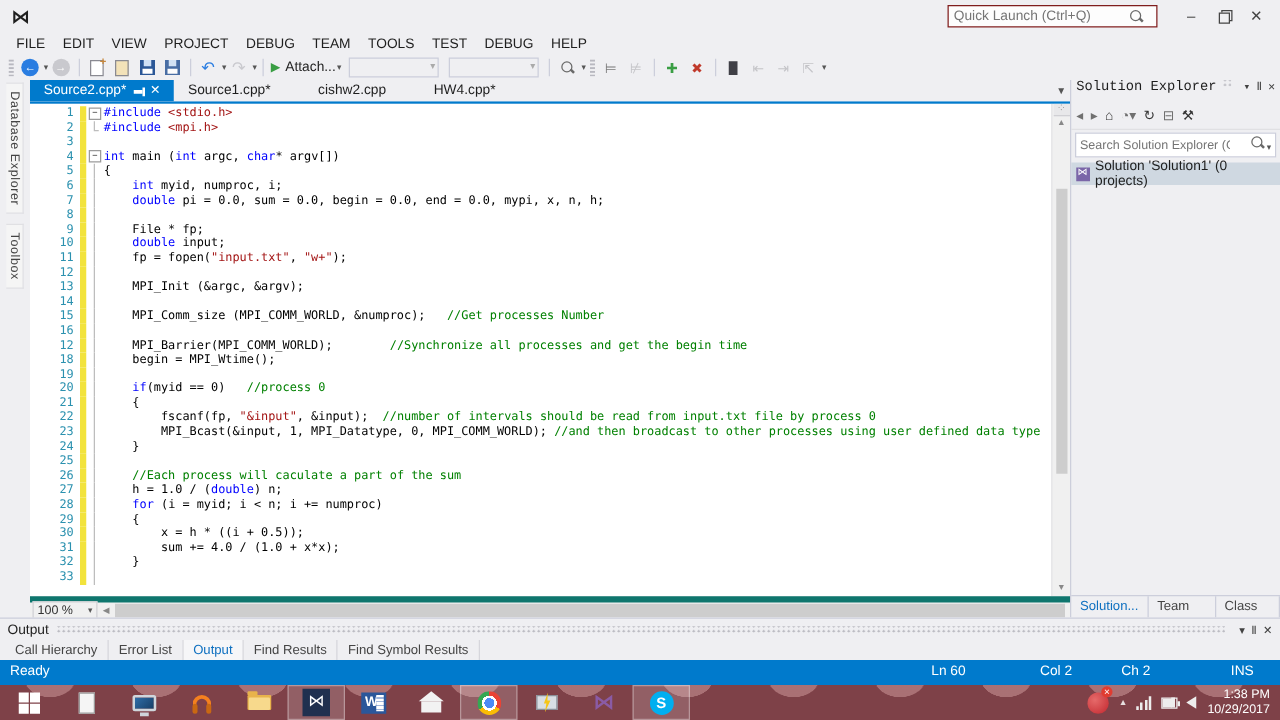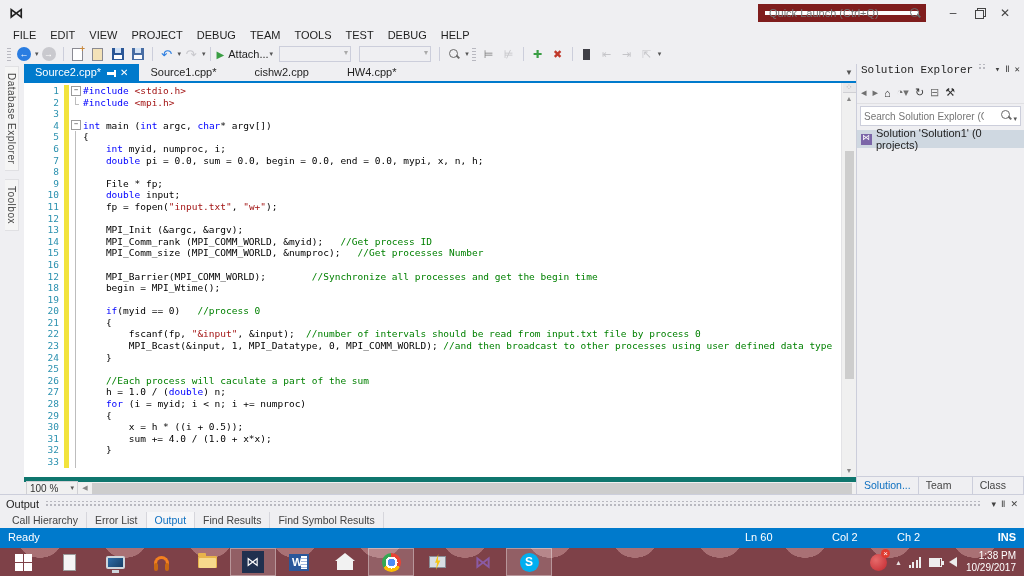--- a/index.html
+++ b/index.html
@@ -4,21 +4,21 @@
 <style>
   * { margin:0; padding:0; box-sizing:border-box; }
   html,body { width:1024px; height:576px; overflow:hidden; }
   body { font-family:"Liberation Sans", sans-serif; background:#EFEFF2; position:relative; color:#1E1E1E; }
 
   
   #titlebar { position:absolute; left:0; top:0; width:1024px; height:26px; background:#EFEFF2; display:flex; align-items:center; }
   .vs-logo { font-family:"DejaVu Sans", sans-serif; font-weight:bold; font-size:15px; color:#1f1f1f; margin:0 8px 0 9px; }
   .win-title { font-size:12px; color:#545454; }
   .titlebar-right { position:absolute; right:6px; top:3px; display:flex; align-items:center; }
-  .quick-launch { width:168px; height:18px; background:#FDFDFD; border:7px solid #7f1d1d; display:flex; align-items:center; padding:0 4px; }
+  .quick-launch { width:168px; height:18px; background:#FDFDFD; border:1px solid #7f1d1d; display:flex; align-items:center; padding:0 4px; }
   .quick-launch input { border:none; outline:none; width:140px; font-size:11px; color:#777; background:transparent; font-family:"Liberation Sans",sans-serif; }
   .lens { position:relative; width:12px; height:12px; display:inline-block; }
   .lens::before { content:""; position:absolute; left:1px; top:1px; width:7px; height:7px; border:1.5px solid #6a6a6a; border-radius:50%; }
   .lens::after { content:""; position:absolute; left:8px; top:8px; width:4px; height:1.5px; background:#6a6a6a; transform:rotate(45deg); }
   .win-btns { display:flex; margin-left:14px; }
   .win-btn { width:26px; height:20px; text-align:center; font-size:12px; color:#444; line-height:20px; cursor:default; }
   .restore-glyph { position:relative; display:inline-block; width:9px; height:9px; }
   .restore-glyph::before { content:""; position:absolute; left:2px; top:0; width:7px; height:7px; border:1px solid #444; }
   .restore-glyph::after { content:""; position:absolute; left:0; top:2px; width:7px; height:7px; border:1px solid #444; background:#EFEFF2; }
 
@@ -123,21 +123,21 @@
   .op-tabs { height:17px; display:flex; padding-left:4px; }
   .op-tab { font-size:10.5px; line-height:16px; padding:0 8px; color:#444; border-right:1px solid #D6D6DC; }
   .op-tab.active { color:#0E70C0; background:#F6F6F8; }
 
   
   #statusbar { position:absolute; left:0; top:528px; width:1024px; height:20px; background:#007ACC; color:#fff; font-size:11px; }
   #statusbar .ready { position:absolute; left:8px; top:3px; }
   #statusbar .ln-f { position:absolute; left:745px; top:3px; }
   #statusbar .col-f { position:absolute; left:832px; top:3px; }
   #statusbar .ch-f { position:absolute; left:897px; top:3px; }
-  #statusbar .ins-f { position:absolute; right:8px; top:3px;font-weight:bold; }
+  #statusbar .ins-f { position:absolute; right:21px; top:3px; }
 
   
   #taskbar { position:absolute; left:0; top:548px; width:1024px; height:28px; background:
       radial-gradient(ellipse 34px 26px at 40px -6px, rgba(222,170,170,0.45) 60%, transparent 61%),
       #7E4148; background-repeat:repeat-x; background-size:85px 28px; display:flex; align-items:center; }
   .tb-slot { width:46px; height:28px; display:flex; align-items:center; justify-content:center; flex:none; }
   .tb-slot.open { background:rgba(255,255,255,0.16); border:1px solid rgba(255,255,255,0.35); }
   
   .i-start { width:17px; height:17px; background:
       linear-gradient(#fff,#fff) 0 0/8px 8px no-repeat,
@@ -295,21 +295,21 @@
           <div class="cline"><span class="ln">4</span><span class="chg"></span><span class="fold box"></span><span class="ctext"><span class="c-k">int</span><span> main (</span><span class="c-k">int</span><span> argc, </span><span class="c-k">char</span><span>* argv[])</span></span></div>
           <div class="cline"><span class="ln">5</span><span class="chg"></span><span class="fold line"></span><span class="ctext"><span>{</span></span></div>
           <div class="cline"><span class="ln">6</span><span class="chg"></span><span class="fold line"></span><span class="ctext"><span>    </span><span class="c-k">int</span><span> myid, numproc, i;</span></span></div>
           <div class="cline"><span class="ln">7</span><span class="chg"></span><span class="fold line"></span><span class="ctext"><span>    </span><span class="c-k">double</span><span> pi = 0.0, sum = 0.0, begin = 0.0, end = 0.0, mypi, x, n, h;</span></span></div>
           <div class="cline"><span class="ln">8</span><span class="chg"></span><span class="fold line"></span><span class="ctext"></span></div>
           <div class="cline"><span class="ln">9</span><span class="chg"></span><span class="fold line"></span><span class="ctext"><span>    File * fp;</span></span></div>
           <div class="cline"><span class="ln">10</span><span class="chg"></span><span class="fold line"></span><span class="ctext"><span>    </span><span class="c-k">double</span><span> input;</span></span></div>
           <div class="cline"><span class="ln">11</span><span class="chg"></span><span class="fold line"></span><span class="ctext"><span>    fp = fopen(</span><span class="c-s">"input.txt"</span><span>, </span><span class="c-s">"w+"</span><span>);</span></span></div>
           <div class="cline"><span class="ln">12</span><span class="chg"></span><span class="fold line"></span><span class="ctext"></span></div>
           <div class="cline"><span class="ln">13</span><span class="chg"></span><span class="fold line"></span><span class="ctext"><span>    MPI_Init (&amp;argc, &amp;argv);</span></span></div>
-          <div class="cline"><span class="ln">14</span><span class="chg"></span><span class="fold line"></span><span class="ctext"><span>    MPI_Comm_rank (MPI_COMM_WORLD, &amp;myid);   </span><span class="c-c">//Get process ID</span></span></div>
+          <div class="cline"><span class="ln">14</span><span class="chg"></span><span class="fold line"></span></div>
           <div class="cline"><span class="ln">15</span><span class="chg"></span><span class="fold line"></span><span class="ctext"><span>    MPI_Comm_size (MPI_COMM_WORLD, &amp;numproc);   </span><span class="c-c">//Get processes Number</span></span></div>
           <div class="cline"><span class="ln">16</span><span class="chg"></span><span class="fold line"></span><span class="ctext"></span></div>
           <div class="cline"><span class="ln">12</span><span class="chg"></span><span class="fold line"></span><span class="ctext"><span>    MPI_Barrier(MPI_COMM_WORLD);        </span><span class="c-c">//Synchronize all processes and get the begin time</span></span></div>
           <div class="cline"><span class="ln">18</span><span class="chg"></span><span class="fold line"></span><span class="ctext"><span>    begin = MPI_Wtime();</span></span></div>
           <div class="cline"><span class="ln">19</span><span class="chg"></span><span class="fold line"></span><span class="ctext"></span></div>
           <div class="cline"><span class="ln">20</span><span class="chg"></span><span class="fold line"></span><span class="ctext"><span>    </span><span class="c-k">if</span><span>(myid == 0)   </span><span class="c-c">//process 0</span></span></div>
           <div class="cline"><span class="ln">21</span><span class="chg"></span><span class="fold line"></span><span class="ctext"><span>    {</span></span></div>
           <div class="cline"><span class="ln">22</span><span class="chg"></span><span class="fold line"></span><span class="ctext"><span>        fscanf(fp, </span><span class="c-s">"&amp;input"</span><span>, &amp;input);  </span><span class="c-c">//number of intervals should be read from input.txt file by process 0</span></span></div>
           <div class="cline"><span class="ln">23</span><span class="chg"></span><span class="fold line"></span><span class="ctext"><span>        MPI_Bcast(&amp;input, 1, MPI_Datatype, 0, MPI_COMM_WORLD); </span><span class="c-c">//and then broadcast to other processes using user defined data type</span></span></div>
           <div class="cline"><span class="ln">24</span><span class="chg"></span><span class="fold line"></span><span class="ctext"><span>    }</span></span></div>

